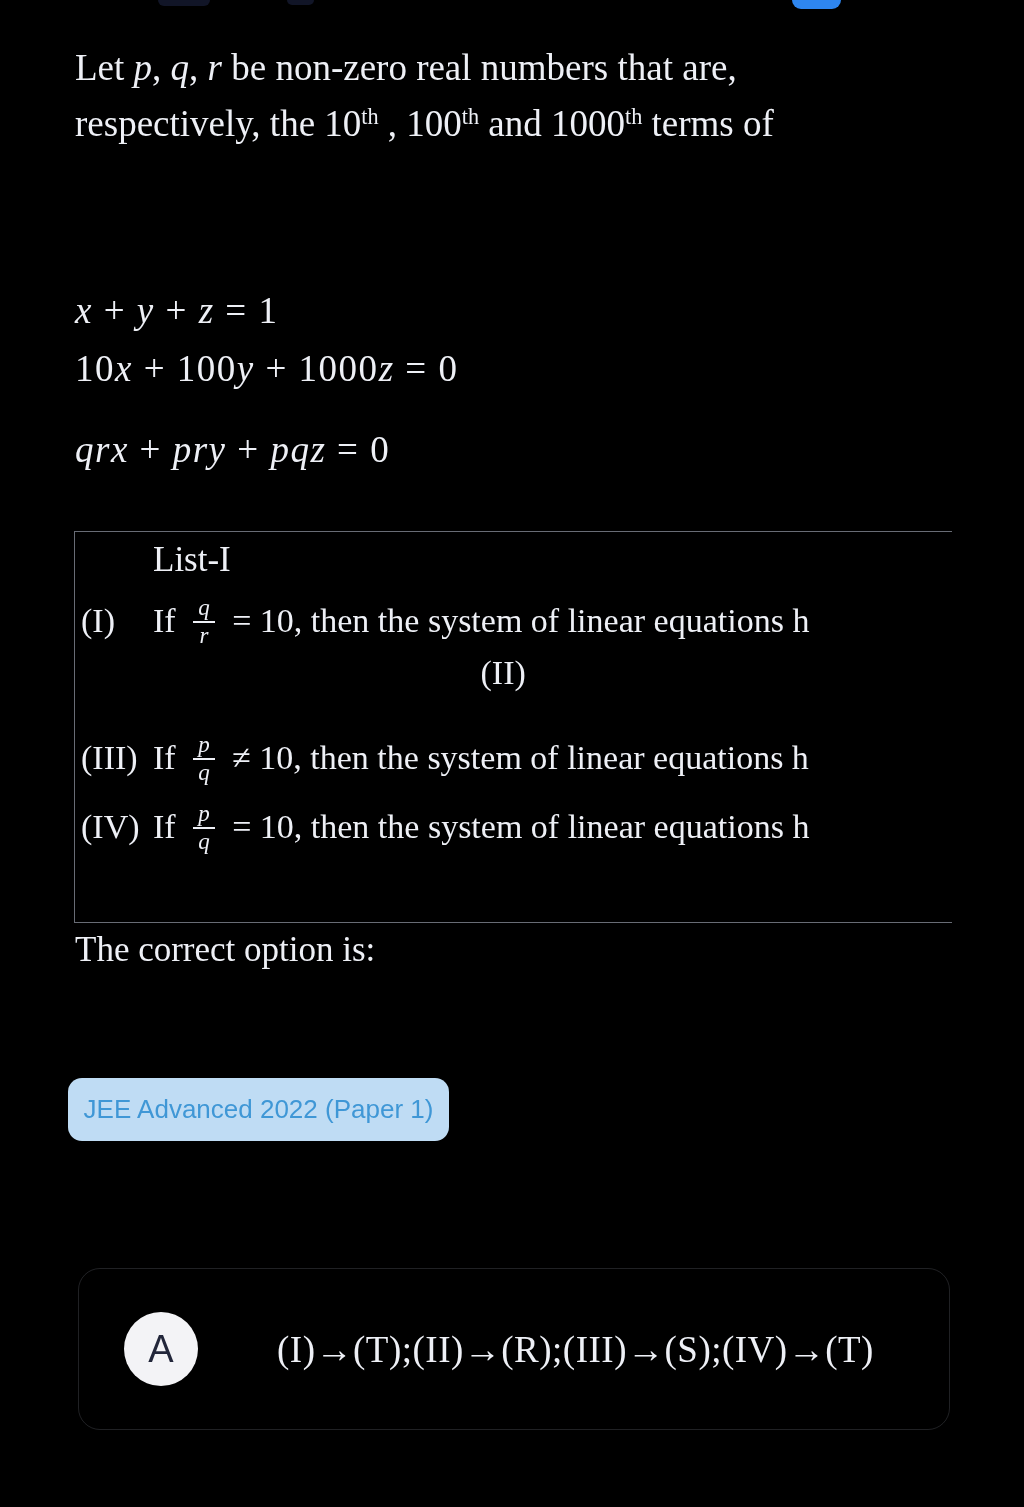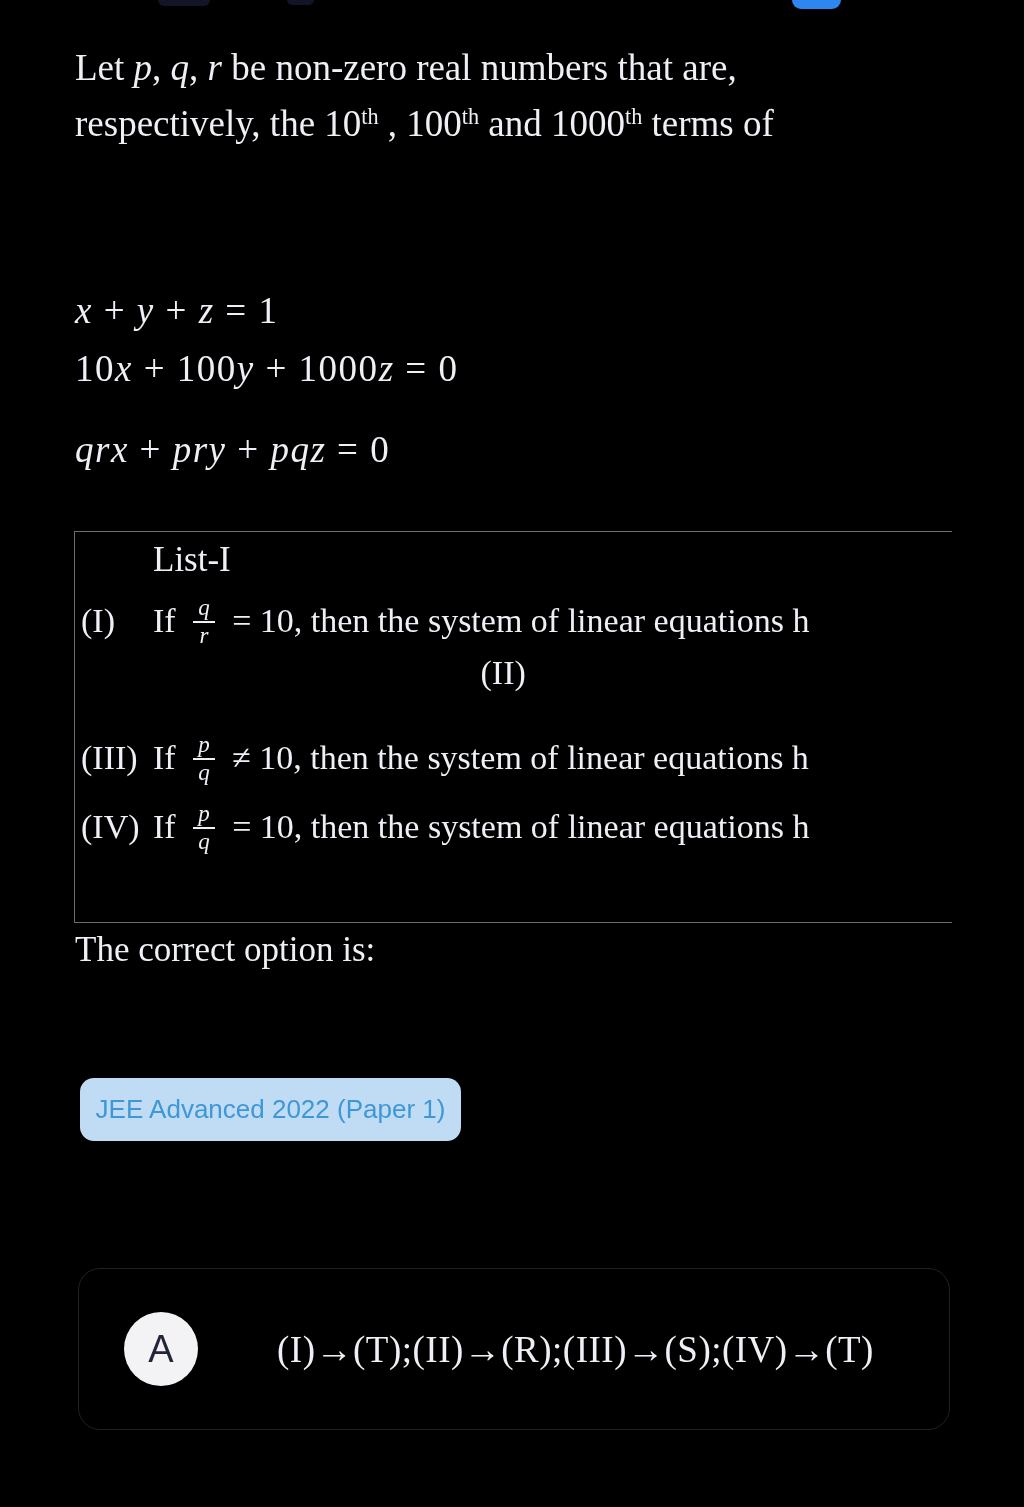--- a/index.html
+++ b/index.html
@@ -50,21 +50,21 @@
   .row-content{display:flex;align-items:center;white-space:pre;}
   .frac{display:inline-flex;flex-direction:column;align-items:center;margin:0 9px;transform:translateY(1px);}
   .frac .num{font-style:italic;font-size:23px;line-height:25px;padding:0 5px 1px;border-bottom:2px solid #eef0f6;}
   .frac .den{font-style:italic;font-size:23px;line-height:26px;}
 
   
   .prompt{position:absolute;left:75px;top:928px;font-size:35px;line-height:44px;}
 
   
   .badge{
-    position:absolute;left:80px;top:1078px;width:381px;height:63px;
+    position:absolute;left:68px;top:1078px;width:381px;height:63px;
     border-radius:14px;display:flex;align-items:center;justify-content:center;
     font-family:"Liberation Sans","DejaVu Sans",sans-serif;font-size:26px;
     cursor:pointer;
     text-align:center;
   }
 
   
   .option-card{
     position:absolute;left:78px;top:1268px;width:872px;height:162px;
     border:1px solid rgba(197,203,227,0.16);border-radius:22px;

